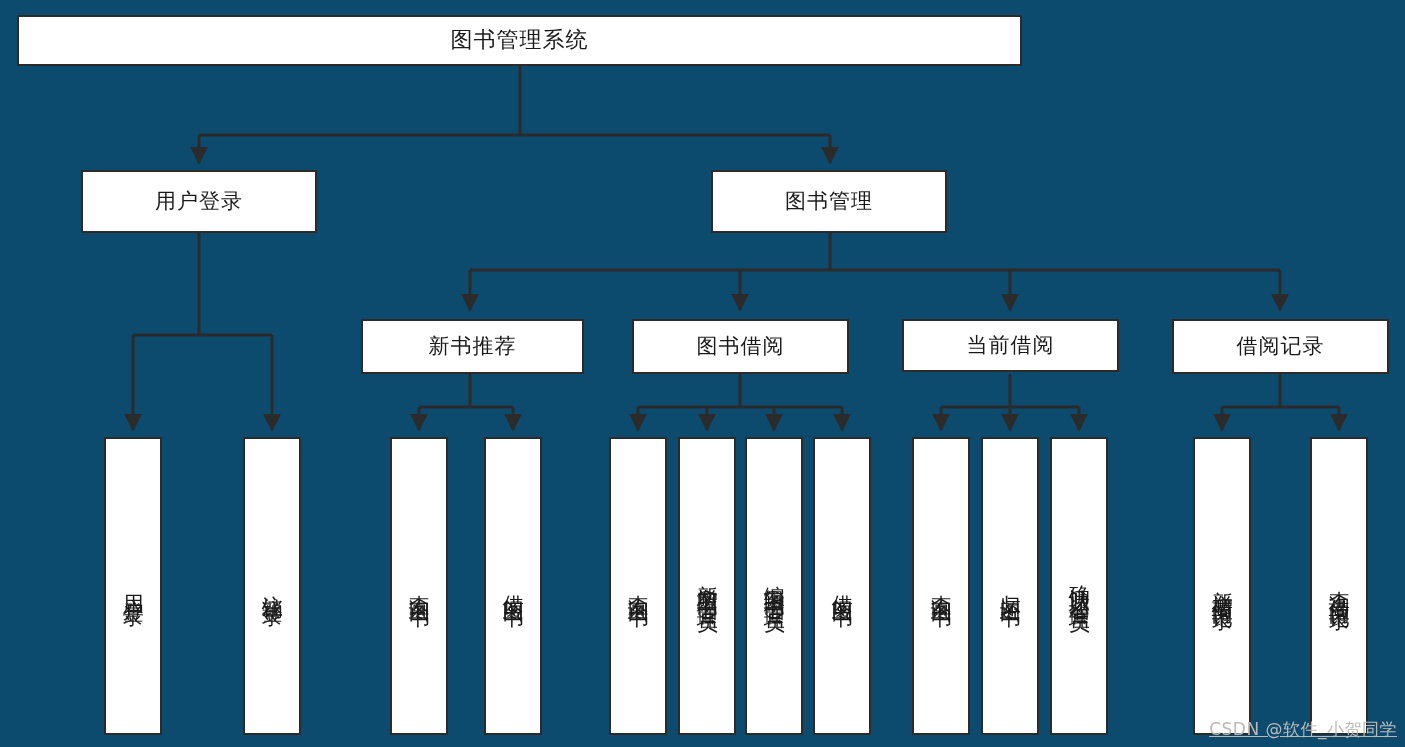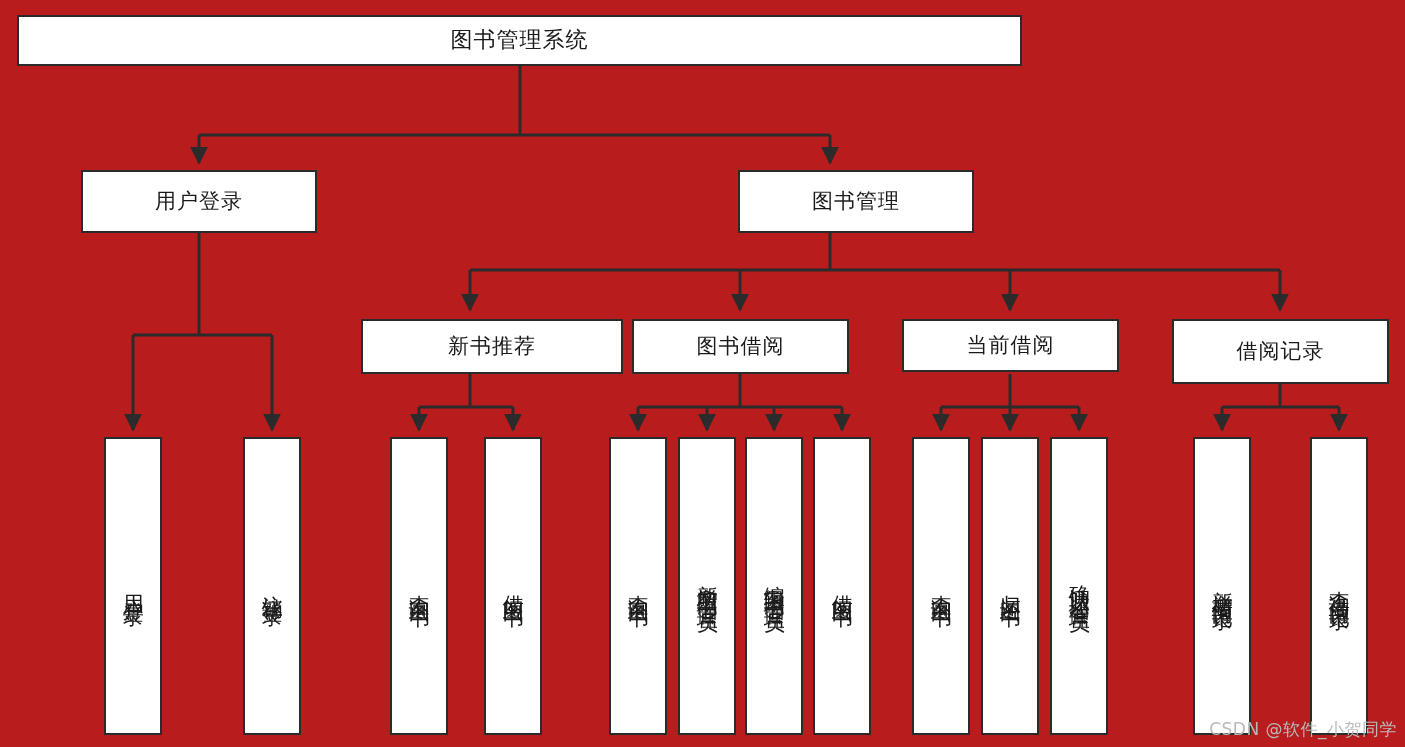--- a/index.html
+++ b/index.html
@@ -8,21 +8,21 @@
     padding: 0;
     background: #ffffff;
   }
   body {
     font-family: "DejaVu Sans", "Liberation Sans", sans-serif;
   }
   #canvas {
     position: relative;
     width: 1405px;
     height: 747px;
-    background: #b91c1c;
+    background: #0c4a6e;
     overflow: hidden;
   }
   svg#edges {
     position: absolute;
     left: 0;
     top: 0;
     width: 1405px;
     height: 747px;
     pointer-events: none;
   }
@@ -63,20 +63,21 @@
   }
   .watermark {
     position: absolute;
     right: 8px;
     bottom: 6px;
     font-size: 17px;
     color: #b9b9b9;
     letter-spacing: 0.5px;
     white-space: nowrap;
     font-family: "DejaVu Sans", "Liberation Sans", sans-serif;
+    text-decoration: underline;
   }
 </style>
 </head>
 <body>
 
 <div id="canvas">
 
   <svg id="edges" viewBox="0 0 1405 747" xmlns="http://www.w3.org/2000/svg">
     <defs>
       <marker id="arrow" viewBox="0 0 10 10" refX="9" refY="5" markerWidth="6" markerHeight="6" orient="auto-start-reverse">
@@ -127,34 +128,34 @@
     </g>
   </svg>
 
   <div class="node horiz root" style="left:17px; top:15px; width:1005px; height:51px;">
     <span>图书管理系统</span>
   </div>
 
   <div class="node horiz" style="left:81px; top:170px; width:236px; height:63px;">
     <span>用户登录</span>
   </div>
-  <div class="node horiz" style="left:738px; top:170px; width:236px; height:63px;">
+  <div class="node horiz" style="left:711px; top:170px; width:236px; height:63px;">
     <span>图书管理</span>
   </div>
 
-  <div class="node horiz" style="left:361px; top:319px; width:262px; height:55px;text-align:center;">
+  <div class="node horiz" style="left:361px; top:319px; width:223px; height:55px;text-align:center;">
     <span>新书推荐</span>
   </div>
   <div class="node horiz" style="left:632px; top:319px; width:217px; height:55px;text-align:right;">
     <span>图书借阅</span>
   </div>
   <div class="node horiz" style="left:902px; top:319px; width:217px; height:53px;">
     <span>当前借阅</span>
   </div>
-  <div class="node horiz" style="left:1172px; top:319px; width:217px; height:65px;">
+  <div class="node horiz" style="left:1172px; top:319px; width:217px; height:55px;">
     <span>借阅记录</span>
   </div>
 
   <div class="node vert" style="left:104px; top:437px; width:58px; height:298px;">
     <span class="vlabel">用户登录</span>
   </div>
   <div class="node vert" style="left:243px; top:437px; width:58px; height:298px;">
     <span class="vlabel">注销登录</span>
   </div>
 

